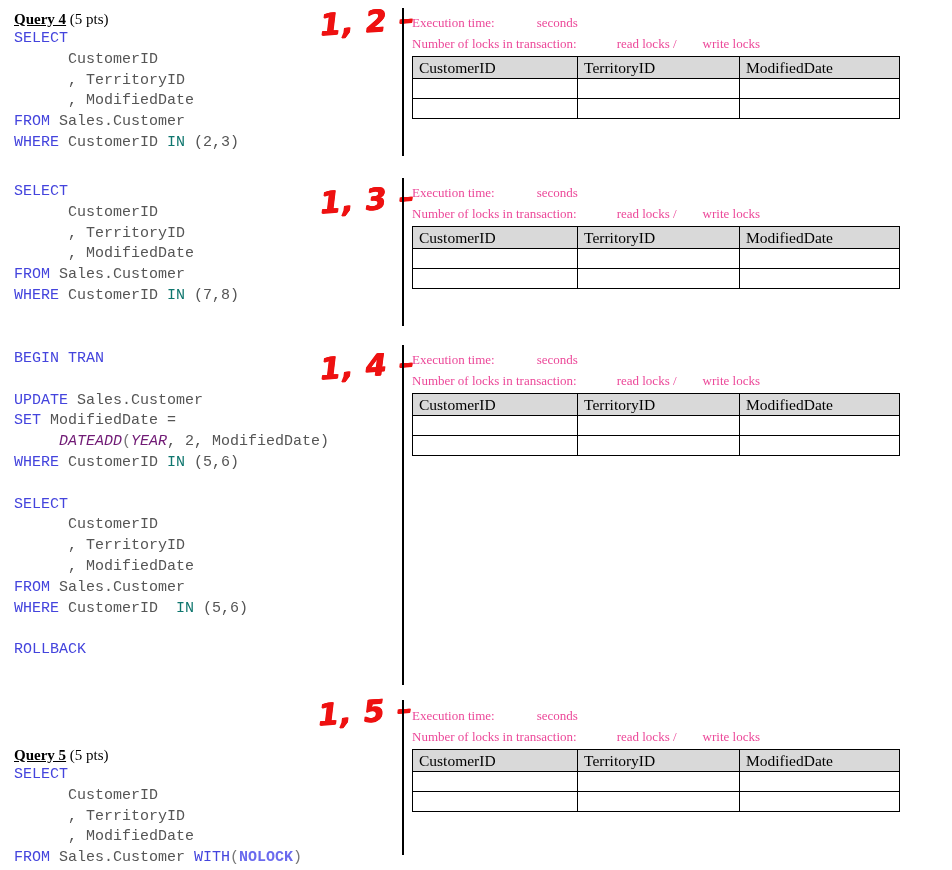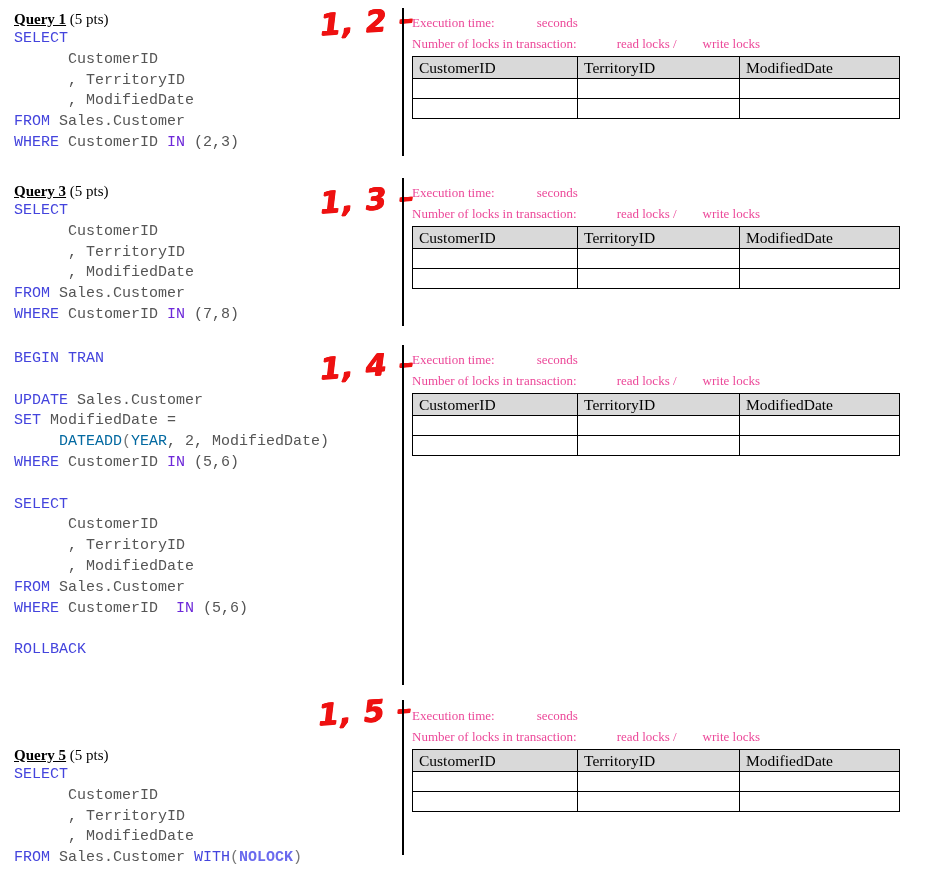--- a/index.html
+++ b/index.html
@@ -55,23 +55,23 @@
   .code {
     font-family: "Liberation Mono", "DejaVu Sans Mono", monospace;
     font-size: 15px;
     line-height: 20.8px;
     color: #555555;
     white-space: pre;
     letter-spacing: 0px;
   }
   .code .kw   { color: #4444dd; }
   .code .kw2  { color: #6a6aee; font-weight: bold; }
-  .code .fn   { color: #0369a1; }
+  .code .fn   { color: #701a75; font-style: italic; }
   .code .id   { color: #555555; }
-  .code .dim  { color: #6d28d9; }
+  .code .dim  { color: #0f766e; }
   .code .punc { color: #777777; }
   .code .blank { display: block; height: 20.8px; }
 
   
   .redmark {
     position: absolute;
     font-family: "DejaVu Sans", sans-serif;
     color: #ee1111;
     font-size: 30px;
     font-weight: 700;
@@ -132,21 +132,21 @@
   table.restab col.c2 { width: 162px; }
   table.restab col.c3 { width: 160px; }
 </style>
 </head>
 <body>
 
 <div class="sheet">
   <div id="blocks-root">
       <div class="qblock" style="top: 0px;">
         <div class="left-col" style="top: 10px;">
-          <div class="q-title"><span class="u">Query 1</span><span class="pts"> (5 pts)</span></div>
+          <div class="q-title"><span class="u">Query 4</span><span class="pts"> (5 pts)</span></div>
           <div class="code"><div><span class="kw">SELECT</span></div><div><span class="id">      CustomerID</span></div><div><span class="id">      , TerritoryID</span></div><div><span class="id">      , ModifiedDate</span></div><div><span class="kw">FROM</span><span class="id"> Sales.Customer</span></div><div><span class="kw">WHERE</span><span class="id"> CustomerID </span><span class="dim">IN</span><span class="id"> (2,3)</span></div></div>
         </div>
         <div class="redmark" style="left: 320px; top: 4px;">1, 2 –</div>
         <div class="divider" style="top: 8px; height: 148px;"></div>
         <div class="right-col" style="top: 12px;">
           <div class="meta-line"><span>Execution time:</span><span class="gap" style="width: 42px;"></span><span>seconds</span></div>
           <div class="meta-line"><span>Number of locks in transaction:</span><span class="gap" style="width: 40px;"></span><span>read locks /</span><span class="gap" style="width: 26px;"></span><span>write locks</span></div>
           <table class="restab">
             <colgroup>
               <col class="c1">
@@ -170,21 +170,20 @@
                 <td>&nbsp;</td>
                 <td>&nbsp;</td>
                 <td>&nbsp;</td>
               </tr>
             </tbody>
           </table>
         </div>
       </div>
       <div class="qblock" style="top: 0px;">
         <div class="left-col" style="top: 182px;">
-          <div class="q-title"><span class="u">Query 3</span><span class="pts"> (5 pts)</span></div>
           <div class="code"><div><span class="kw">SELECT</span></div><div><span class="id">      CustomerID</span></div><div><span class="id">      , TerritoryID</span></div><div><span class="id">      , ModifiedDate</span></div><div><span class="kw">FROM</span><span class="id"> Sales.Customer</span></div><div><span class="kw">WHERE</span><span class="id"> CustomerID </span><span class="dim">IN</span><span class="id"> (7,8)</span></div></div>
         </div>
         <div class="redmark" style="left: 320px; top: 182px;">1, 3 –</div>
         <div class="divider" style="top: 178px; height: 148px;"></div>
         <div class="right-col" style="top: 182px;">
           <div class="meta-line"><span>Execution time:</span><span class="gap" style="width: 42px;"></span><span>seconds</span></div>
           <div class="meta-line"><span>Number of locks in transaction:</span><span class="gap" style="width: 40px;"></span><span>read locks /</span><span class="gap" style="width: 26px;"></span><span>write locks</span></div>
           <table class="restab">
             <colgroup>
               <col class="c1">

